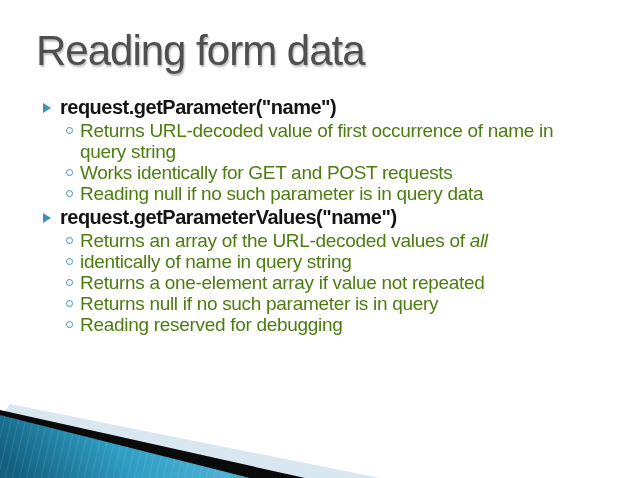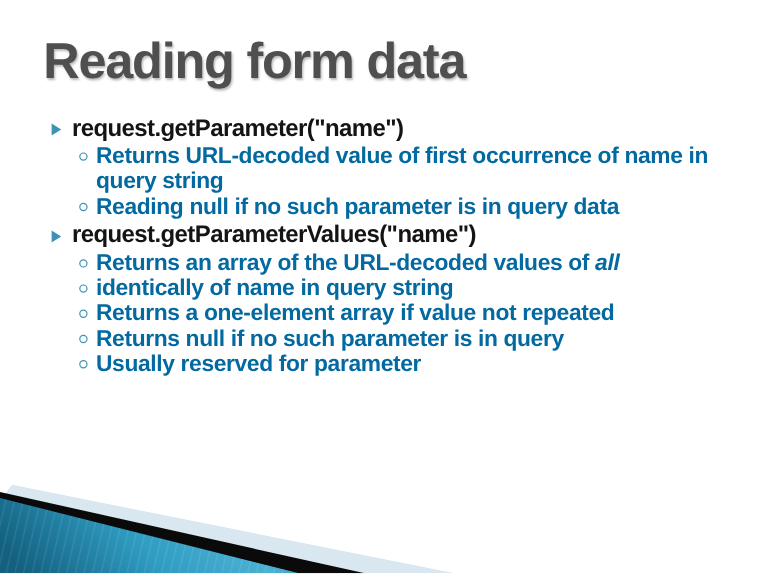--- a/index.html
+++ b/index.html
@@ -1,21 +1,21 @@
 <!DOCTYPE html>
 <html><head>
 <meta charset="utf-8">
 <style>
   html,body{margin:0;padding:0;}
   body{width:638px;height:478px;background:#ffffff;font-family:"Liberation Sans",sans-serif;}
   .slide{position:relative;width:638px;height:478px;overflow:hidden;background:#ffffff;}
 
   .title{
     position:absolute;left:36px;top:27px;margin:0;
-    font-size:42px;font-weight:bold;letter-spacing:-1px;
+    font-size:42px;font-weight:normal;letter-spacing:-1px;
     color:#4f4f4f;
     text-shadow:1px 2px 2px rgba(80,80,80,0.40);
     white-space:nowrap;
   }
 
   .content{position:absolute;left:38px;top:94px;width:585px;}
 
   .l1{display:flex;align-items:center;height:26px;white-space:nowrap;}
   .tri{
     flex:0 0 auto;width:0;height:0;
@@ -27,21 +27,21 @@
   .l1-text,.h2line{
     font-weight:bold;font-size:20px;letter-spacing:-0.5px;color:#141414;
   }
   .h2line{height:26px;line-height:26px;margin-left:4px;white-space:nowrap;}
 
   .l2{display:flex;align-items:center;height:21px;margin-left:28px;white-space:nowrap;}
   .ring{
     flex:0 0 auto;width:5px;height:5px;border:1.4px solid #3e93b5;border-radius:50%;
     margin:0 7px 0 0;background:transparent;
   }
-  .l2-text{font-size:19px;letter-spacing:-0.3px;color:#0369a1;font-weight:bold;}
+  .l2-text{font-size:19px;letter-spacing:-0.3px;color:#4d7c0f;}
   .l2-text i{font-style:italic;text-align:center;}
   .nobullet .ring{visibility:hidden;}
 
   .swoosh{position:absolute;left:0;bottom:0;width:638px;height:478px;pointer-events:none;}
 </style>
 </head>
 <body>
 
 <div class="slide">
 
@@ -53,20 +53,24 @@
       <span class="tri"></span>
       <span class="l1-text">request.getParameter("name")</span>
     </div>
     <div class="l2">
       <span class="ring"></span>
       <span class="l2-text">Returns URL-decoded value of first occurrence of name in</span>
     </div>
     <div class="l2 nobullet">
       <span class="ring"></span>
       <span class="l2-text">query string</span>
+    </div>
+    <div class="l2">
+      <span class="ring"></span>
+      <span class="l2-text">Works identically for GET and POST requests</span>
     </div>
     <div class="l2">
       <span class="ring"></span>
       <span class="l2-text">Reading null if no such parameter is in query data</span>
     </div>
 
     <div class="l1">
       <span class="tri"></span>
       <span class="l1-text">request.getParameterValues("name")</span>
     </div>
@@ -82,21 +86,21 @@
       <span class="ring"></span>
       <span class="l2-text">Returns a one-element array if value not repeated</span>
     </div>
     <div class="l2">
       <span class="ring"></span>
       <span class="l2-text">Returns null if no such parameter is in query</span>
     </div>
 
     <div class="l2">
       <span class="ring"></span>
-      <span class="l2-text">Usually reserved for parameter</span>
+      <span class="l2-text">Reading reserved for debugging</span>
     </div>
 
   </div>
 
   <svg class="swoosh" viewBox="0 0 638 478" aria-hidden="true">
     <defs>
       <linearGradient id="tealGrad" x1="0%" y1="60%" x2="100%" y2="40%">
         <stop offset="0%" stop-color="#13607f"></stop>
         <stop offset="45%" stop-color="#2f9cc2"></stop>
         <stop offset="80%" stop-color="#4cb1d3"></stop>

